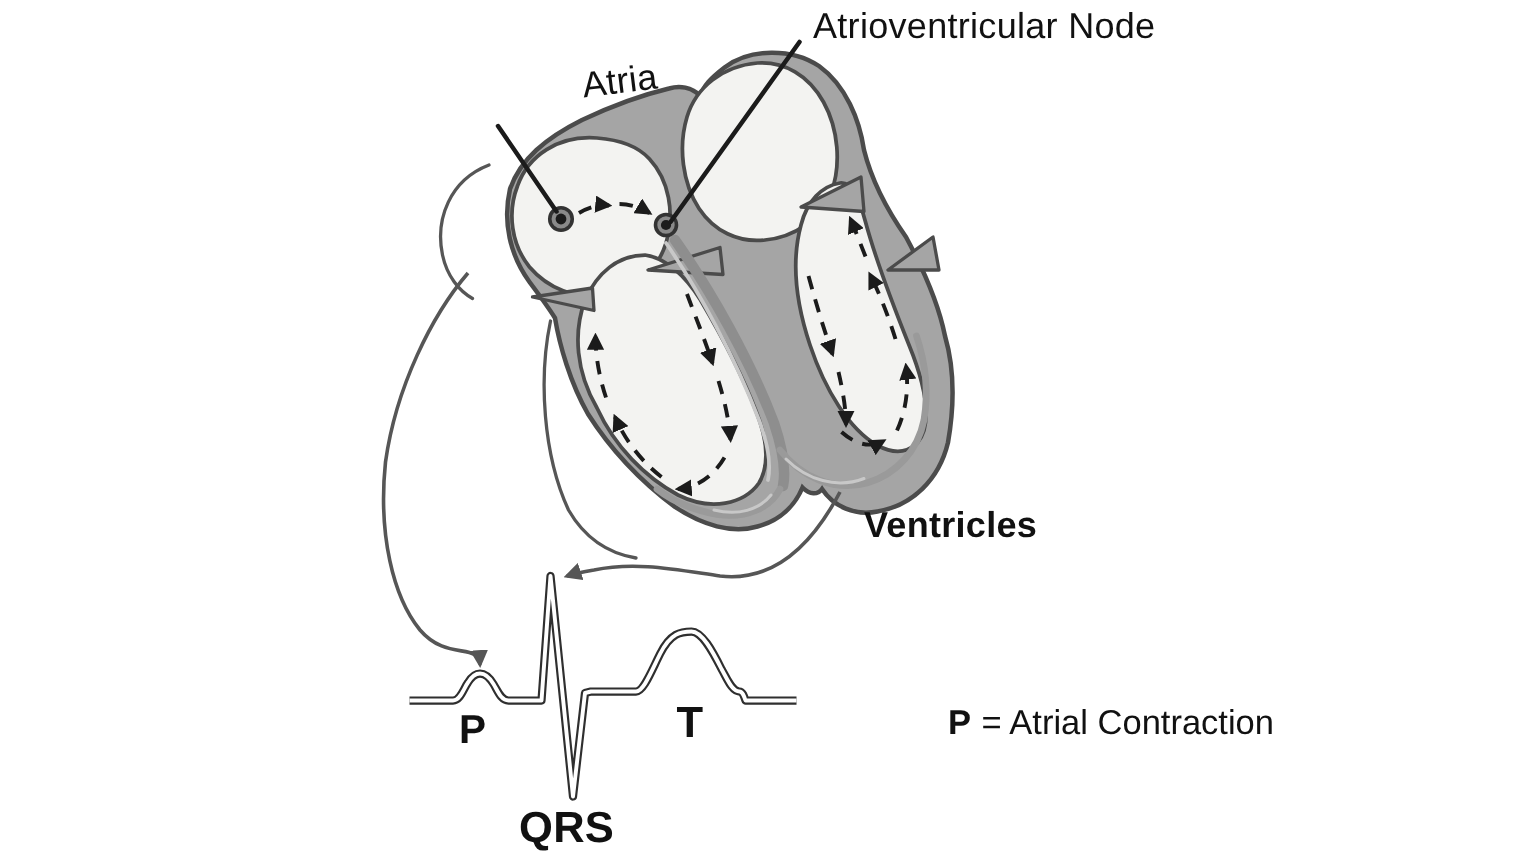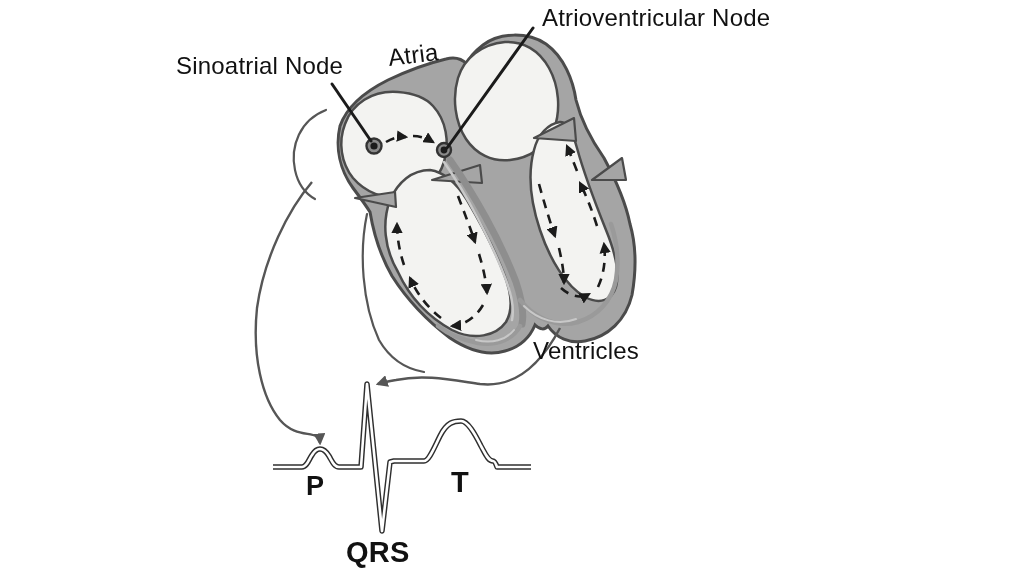--- a/index.html
+++ b/index.html
@@ -118,30 +118,32 @@
                C429,461 434,448 440,436 C447,422 454,421 461,421 C468,421 475,434 481,446
                C485,453 488,461 493,461 C495,461 496,464 497,467 L531,467" style="stroke:var(--ecg_line,#2f2f2f); stroke-width:5.5;"></path>
       <path d="M273,467 L302,467 C307,467 309,459 312,455 C315,450 318,449 320,449
                C323,449 326,451 329,456 C332,461 334,467 339,467 L361,467
                L367,384 L382,531 L390,462 L394,461 L424,461
                C429,461 434,448 440,436 C447,422 454,421 461,421 C468,421 475,434 481,446
                C485,453 488,461 493,461 C495,461 496,464 497,467 L531,467" style="stroke:#ffffff; stroke-width:2.6;"></path>
     </g>
   </svg>
 
-  <div class="lbl" style="left:176px; top:52px;">Sinoatrial Node</div>
 
   <div class="lbl atria" style="left:390px; top:44px;">Atria</div>
 
   <div class="lbl" style="left:542px; top:4px;text-align:center;">Atrioventricular Node</div>
 
-  <div class="lbl" style="left:533px; top:337px;">Ventricles</div>
+  <div class="lbl" style="left:576px; top:337px;font-weight:bold;">Ventricles</div>
 
   <div class="lbl bold ecg-p" style="left:306px; top:471px;">P</div>
 
   <div class="lbl bold ecg-qrs" style="left:346px; top:536px;">QRS</div>
 
   <div class="lbl bold ecg-t" style="left:451px; top:466px;">T</div>
 
   <div class="legend">
+    <div class="legend-row">
+      <span class="term">P</span><span>= Atrial Contraction</span>
+    </div>
   </div>
 
 </div>
 
 </body></html>

